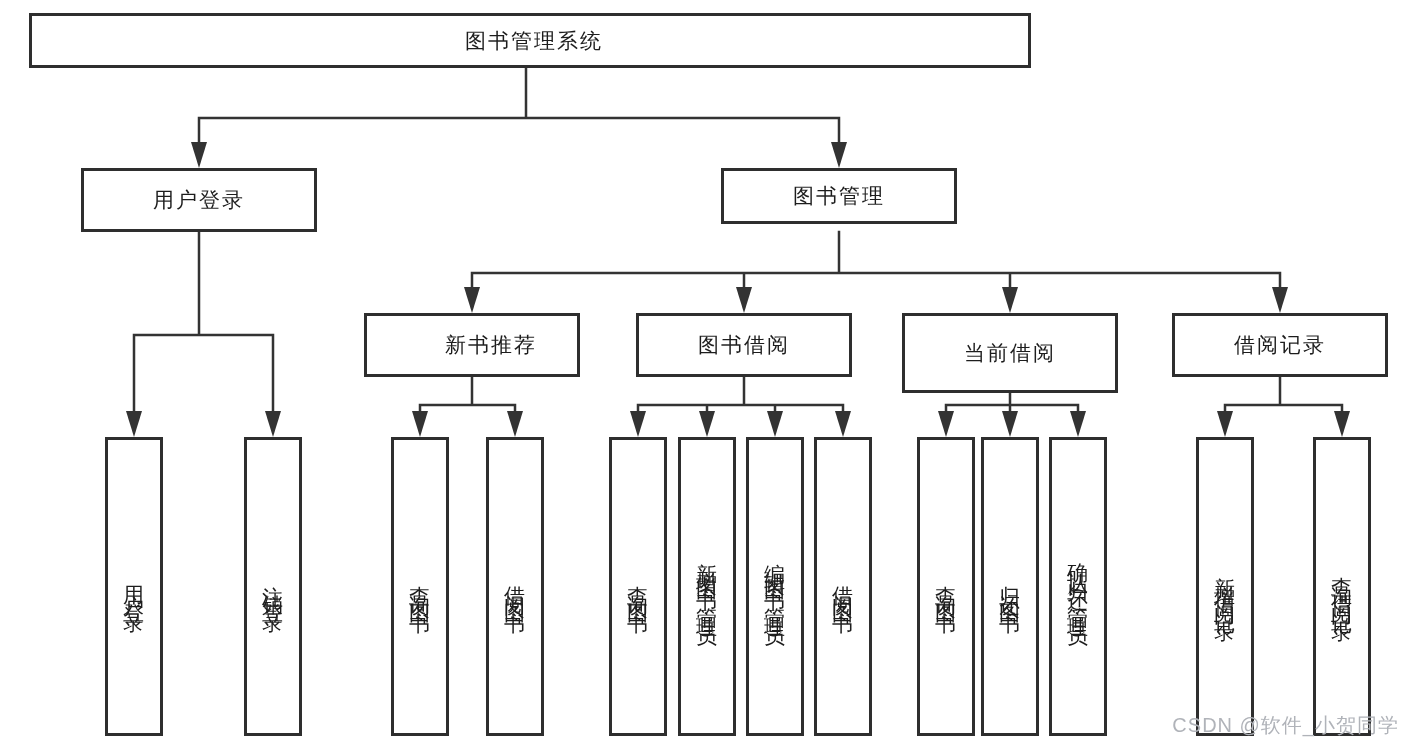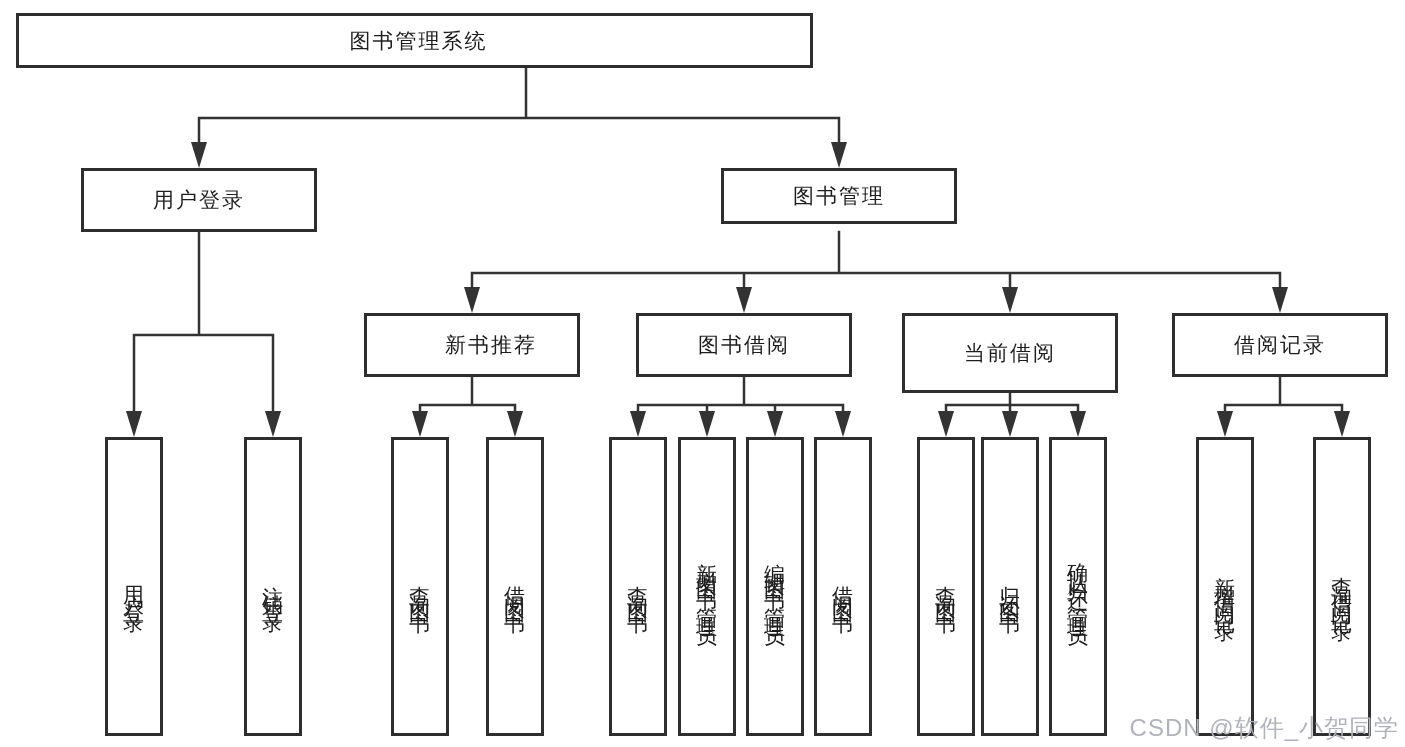--- a/index.html
+++ b/index.html
@@ -21,21 +21,21 @@
     white-space:nowrap;
   }
   .vbox {
     writing-mode:vertical-rl;
     text-orientation:mixed;
     font-size:21px; letter-spacing:9px; line-height:1;
   }
   .vbox span { display:block; }
   #watermark {
     position:absolute; right:6px; top:712px;
-    font-size:24px; color:#b0b3b9; letter-spacing:1px;
+    font-size:20px; color:#b0b3b9; letter-spacing:1px;
   }
 </style>
 </head>
 <body>
 
 <div id="canvas">
 
   <svg id="connectors" viewBox="0 0 1405 747" xmlns="http://www.w3.org/2000/svg">
     <defs>
       <polygon id="ah" points="-8,-26 8,-26 0,0" fill="#333333"></polygon>
@@ -72,21 +72,21 @@
       <use href="#ah" x="775" y="437"></use>
         <use href="#ah" x="843" y="437"></use>
       <use href="#ah" x="946" y="437"></use>
         <use href="#ah" x="1010" y="437"></use>
       <use href="#ah" x="1078" y="437"></use>
       <use href="#ah" x="1225" y="437"></use>
         <use href="#ah" x="1342" y="437"></use>
     </g>
   </svg>
 
-  <div class="box" style="left:16px; top:13px; width:797px; height:55px;padding-left:8px;">
+  <div class="box" style="left:29px; top:13px; width:1002px; height:55px;padding-left:8px;">
     <span>图书管理系统</span>
   </div>
 
   <div class="box" style="left:81px; top:168px; width:236px; height:64px;">
     <span>用户登录</span>
   </div>
   <div class="box" style="left:721px; top:168px; width:236px; height:56px;">
     <span>图书管理</span>
   </div>
 

